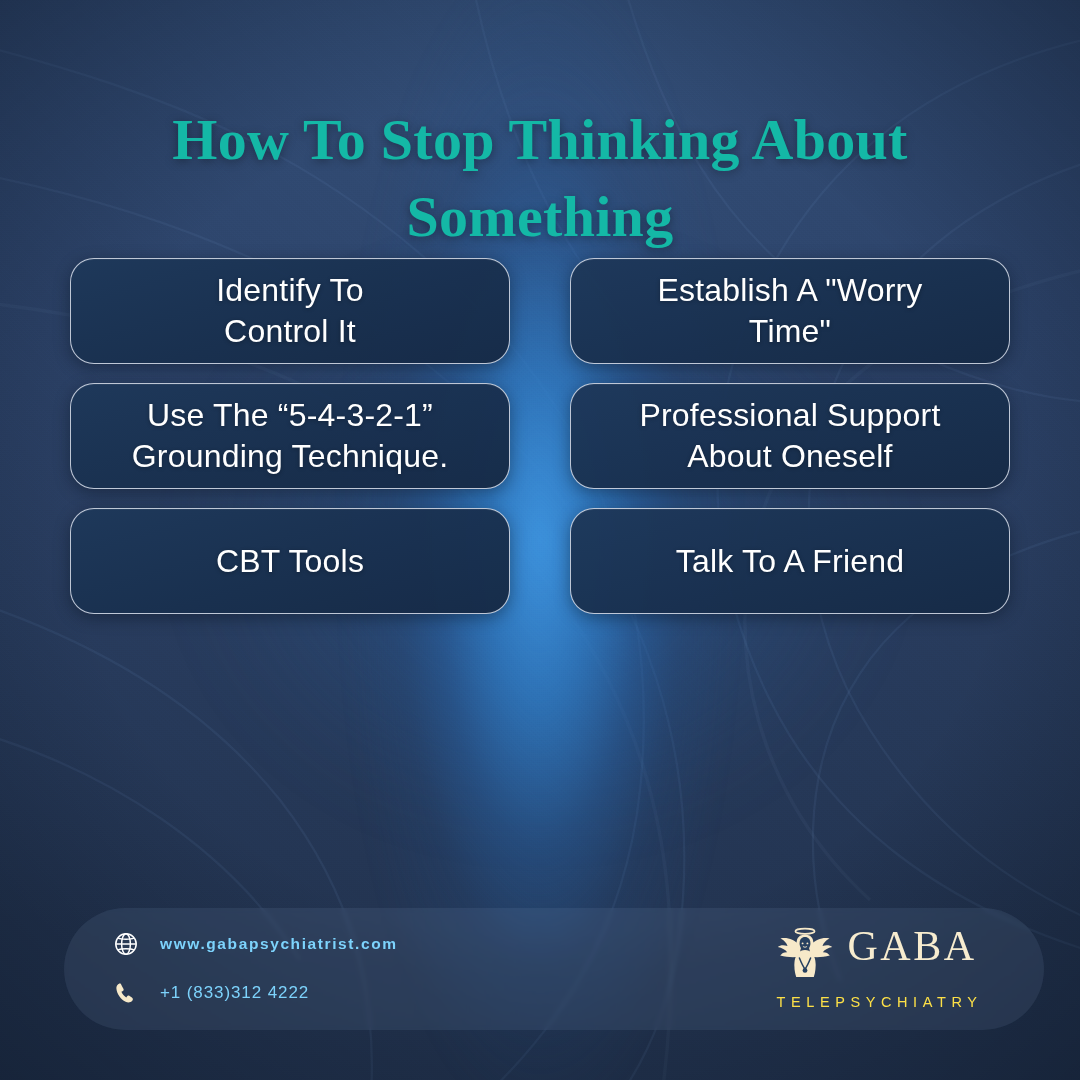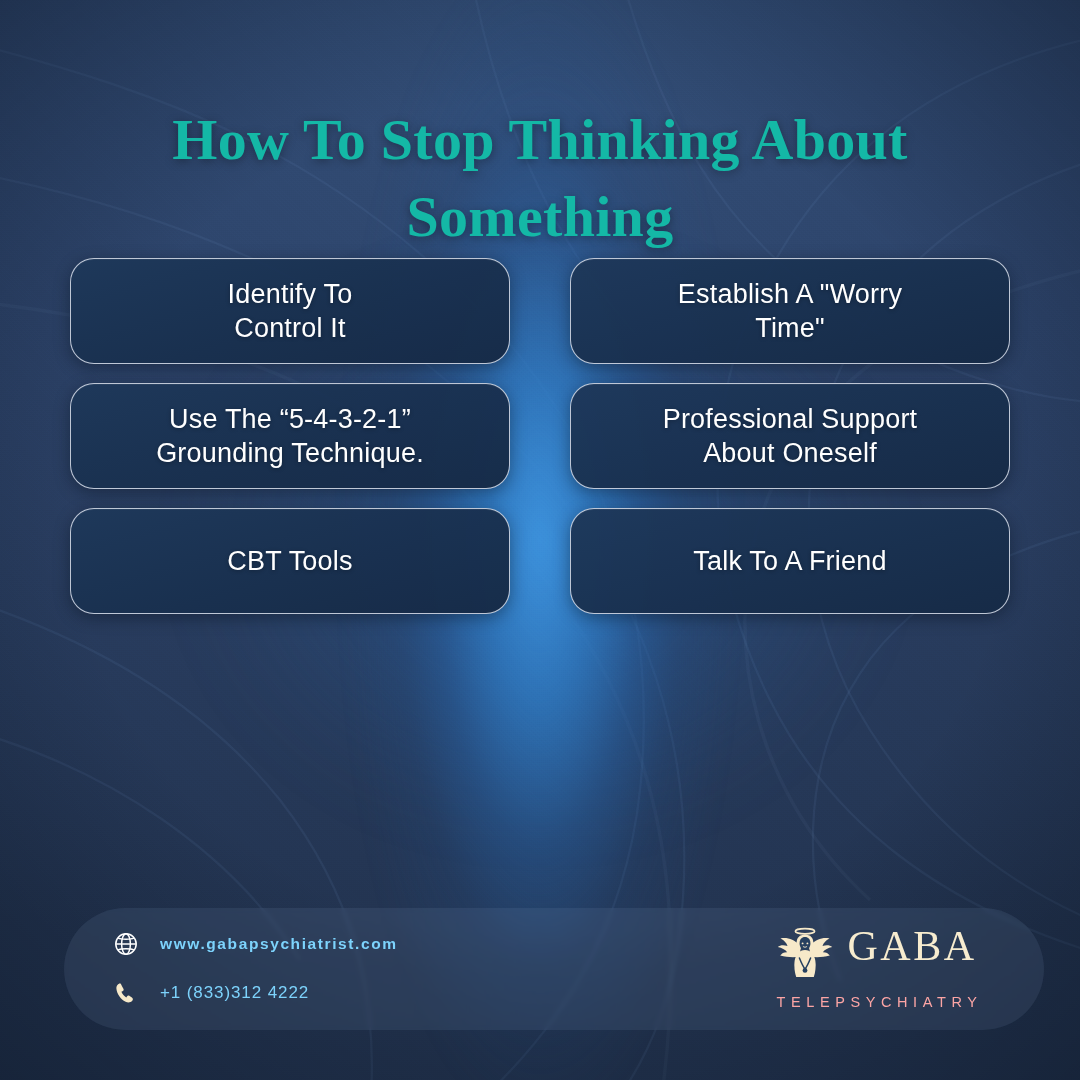--- a/index.html
+++ b/index.html
@@ -115,21 +115,21 @@
       0 4px 16px rgba(4,12,24,0.38),
       inset 0 1px 0 rgba(255,255,255,0.05);
     display: flex;
     align-items: center;
     justify-content: center;
     padding: 6px 18px;
   }
 
   .card-label {
     color: #ffffff;
-    font-size: 27px;
+    font-size: 32px;
     line-height: 1.27;
     font-weight: 500;
     text-align: center;
     letter-spacing: 0.2px;
     white-space: pre-line;
     text-shadow: 0 1px 4px rgba(0,0,0,0.30);
   }
 
   
   .footer-bar {
@@ -208,21 +208,21 @@
     font-family: "Liberation Serif", "DejaVu Serif", serif;
     font-size: 42px;
     font-weight: 400;
     letter-spacing: 2.5px;
     color: #f7eccf;
     line-height: 1;
   }
 
   .logo-sub {
     margin-top: 7px;
-    color: #fca5a5;
+    color: #fde047;
     font-size: 14.5px;
     font-weight: 400;
     letter-spacing: 5.6px;
     padding-left: 5px;
   }
 </style>
 </head>
 <body>
 
 <div id="poster">

